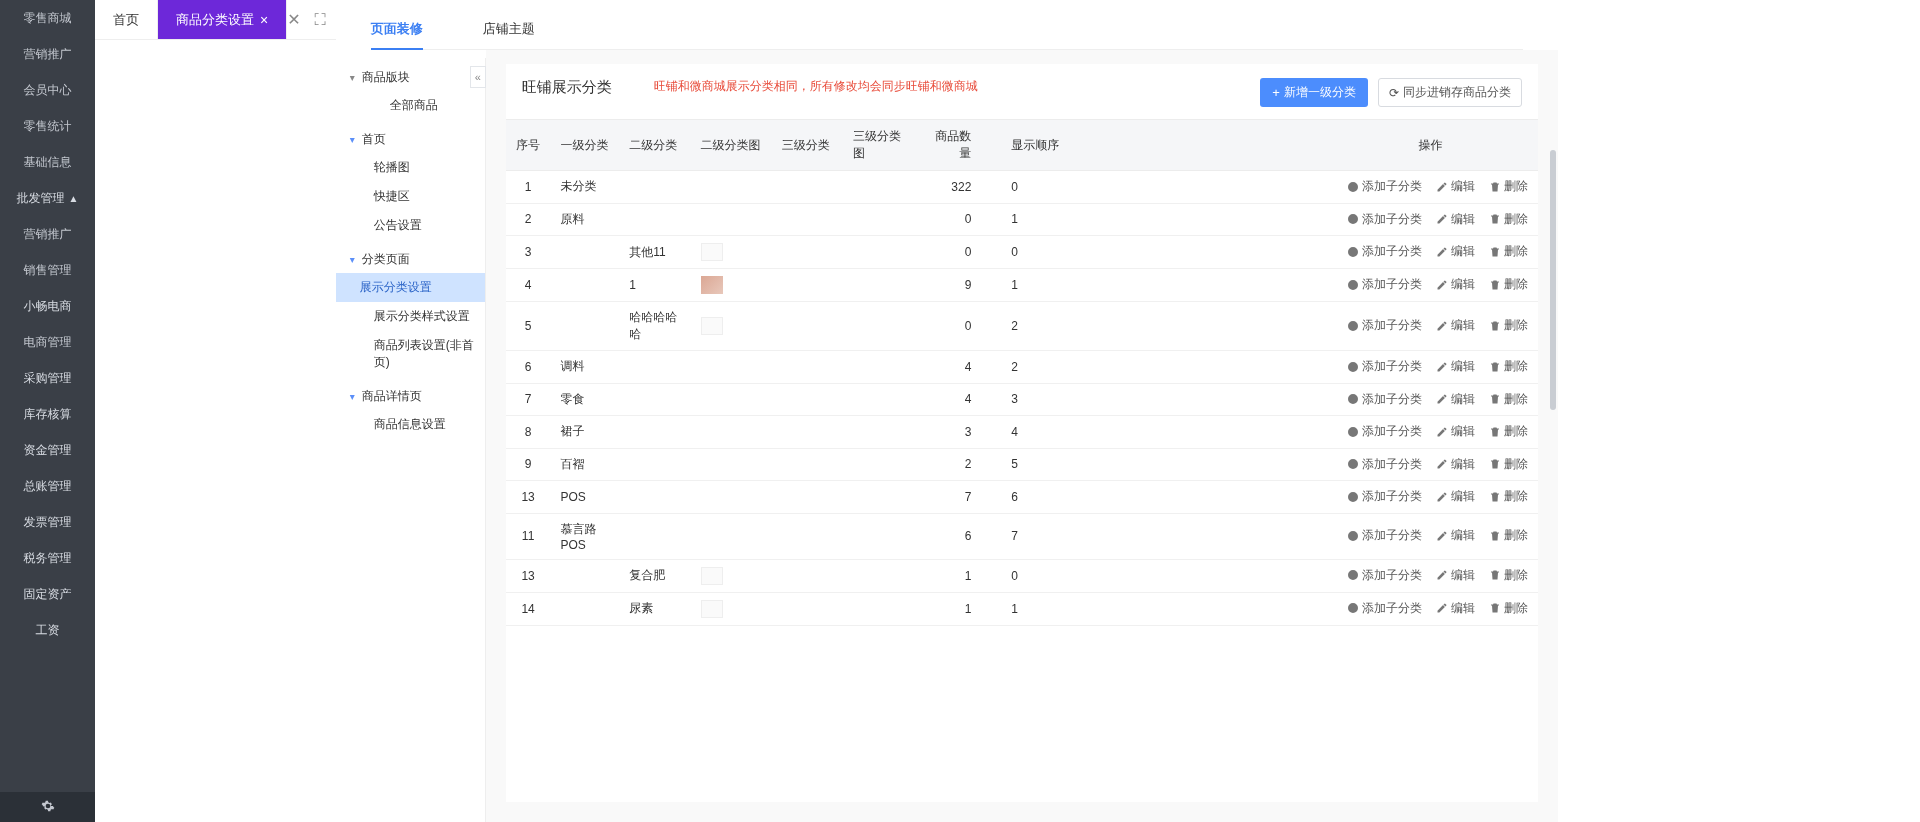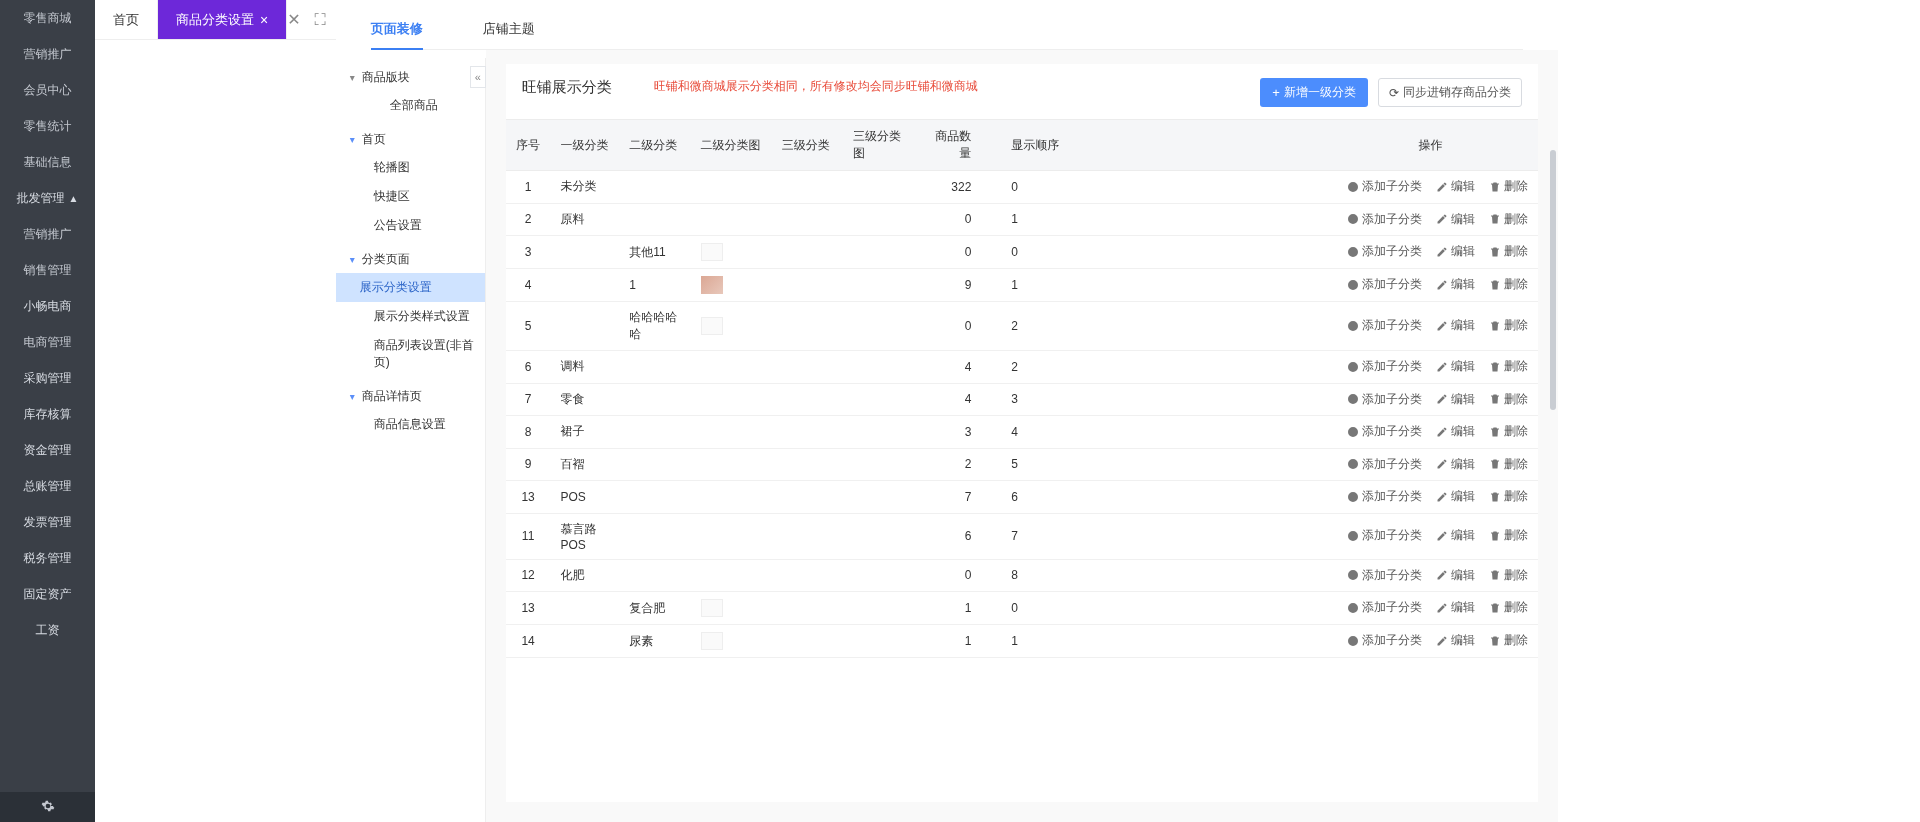--- a/index.html
+++ b/index.html
@@ -363,37 +363,20 @@
                       <td style="padding-left: 30px;">7</td>
                       <td class="ops"><span class="op"><svg viewBox="0 0 24 24">
                             <path d="M12 2a10 10 0 100 20 10 10 0 000-20zm1 11h4v-2h-4V7h-2v4H7v2h4v4h2v-4z"></path>
                           </svg>添加子分类</span><span class="op"><svg viewBox="0 0 24 24">
                             <path d="M3 17.25V21h3.75L17.8 9.94l-3.75-3.75L3 17.25zM20.7 7.04a1 1 0 000-1.41l-2.34-2.34a1 1 0 00-1.41 0L15 5.24l3.75 3.75 1.95-1.95z"></path>
                           </svg>编辑</span><span class="op"><svg viewBox="0 0 24 24">
                             <path d="M6 7h12l-1 14H7L6 7zm3-4h6l1 2h4v2H4V5h4l1-2z"></path>
                           </svg>删除</span></td>
                     </tr>
                     <tr>
-                      <td class="center">12</td>
-                      <td>化肥</td>
-                      <td></td>
-                      <td></td>
-                      <td></td>
-                      <td></td>
-                      <td class="right">0</td>
-                      <td style="padding-left: 30px;">8</td>
-                      <td class="ops"><span class="op"><svg viewBox="0 0 24 24">
-                            <path d="M12 2a10 10 0 100 20 10 10 0 000-20zm1 11h4v-2h-4V7h-2v4H7v2h4v4h2v-4z"></path>
-                          </svg>添加子分类</span><span class="op"><svg viewBox="0 0 24 24">
-                            <path d="M3 17.25V21h3.75L17.8 9.94l-3.75-3.75L3 17.25zM20.7 7.04a1 1 0 000-1.41l-2.34-2.34a1 1 0 00-1.41 0L15 5.24l3.75 3.75 1.95-1.95z"></path>
-                          </svg>编辑</span><span class="op"><svg viewBox="0 0 24 24">
-                            <path d="M6 7h12l-1 14H7L6 7zm3-4h6l1 2h4v2H4V5h4l1-2z"></path>
-                          </svg>删除</span></td>
-                    </tr>
-                    <tr>
                       <td class="center">13</td>
                       <td></td>
                       <td>复合肥</td>
                       <td><span class="thumb"></span></td>
                       <td></td>
                       <td></td>
                       <td class="right">1</td>
                       <td style="padding-left: 30px;">0</td>
                       <td class="ops"><span class="op"><svg viewBox="0 0 24 24">
                             <path d="M12 2a10 10 0 100 20 10 10 0 000-20zm1 11h4v-2h-4V7h-2v4H7v2h4v4h2v-4z"></path>

